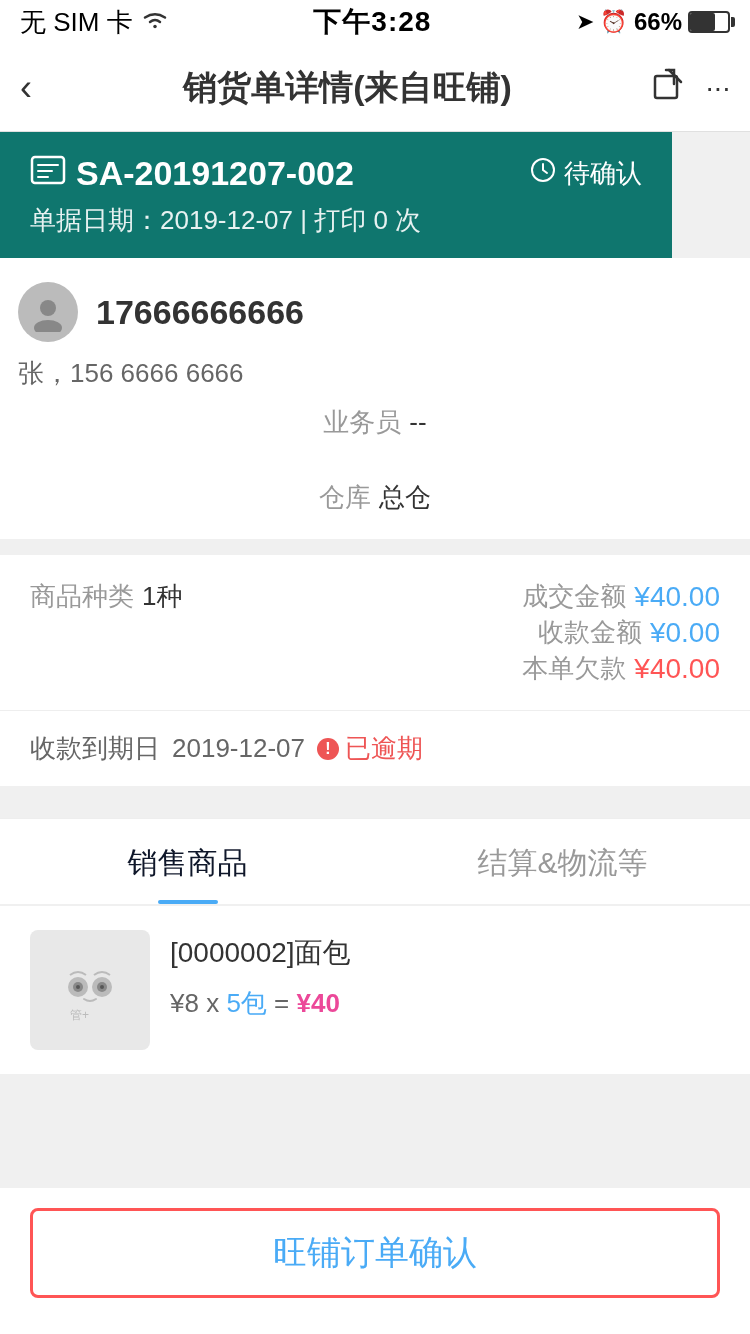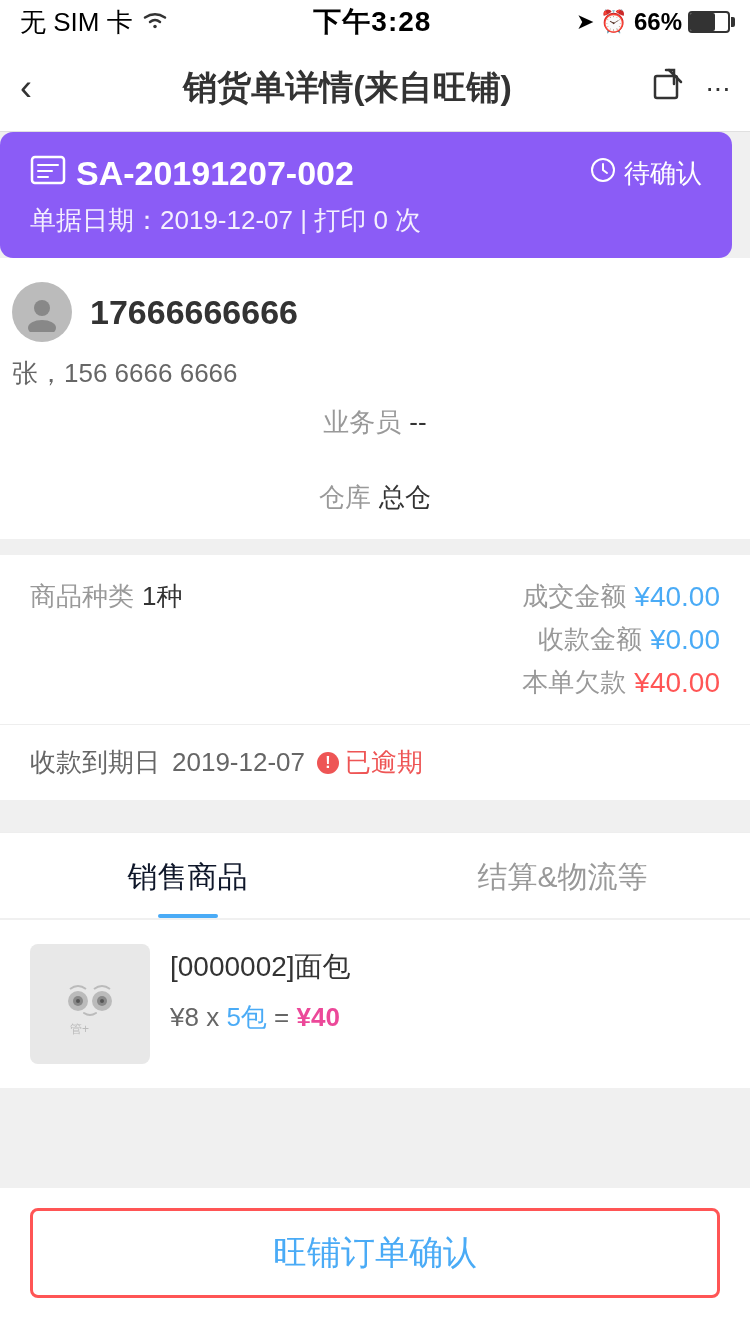--- a/index.html
+++ b/index.html
@@ -104,24 +104,23 @@
     }
     .nav-more-icon {
       font-size: 28px;
       color: #333;
       cursor: pointer;
       letter-spacing: -1px;
     }
 
     
     .order-header {
-      width: 732px;
-      background: #8b5cf6;
+      width: 672px;
+      background: #0f766e;
       padding: 22px 30px 20px 30px;
-      border-radius: 13px;
     }
     .order-header-top {
       display: flex;
       align-items: center;
       justify-content: space-between;
       margin-bottom: 10px;
     }
     .order-id {
       display: flex;
       align-items: center;
@@ -138,21 +137,21 @@
       color: #fff;
     }
     .order-date {
       font-size: 26px;
       color: rgba(255,255,255,0.9);
     }
 
     
     .customer-section {
       background: #fff;
-      padding: 24px 12px;
+      padding: 24px 18px;
       margin-bottom: 0;
     }
     .customer-top {
       display: flex;
       align-items: center;
       gap: 18px;
       margin-bottom: 14px;
     }
     .customer-avatar {
       width: 60px;
@@ -220,21 +219,21 @@
     .summary-label-key {
       color: #999;
     }
     .summary-label-val {
       color: #333;
     }
     .summary-right {
       display: flex;
       flex-direction: column;
       align-items: flex-end;
-      gap: 8px;
+      gap: 1px;
     }
     .summary-line {
       display: flex;
       align-items: center;
       gap: 8px;
       font-size: 26px;
     }
     .summary-line-label {
       color: #999;
     }

